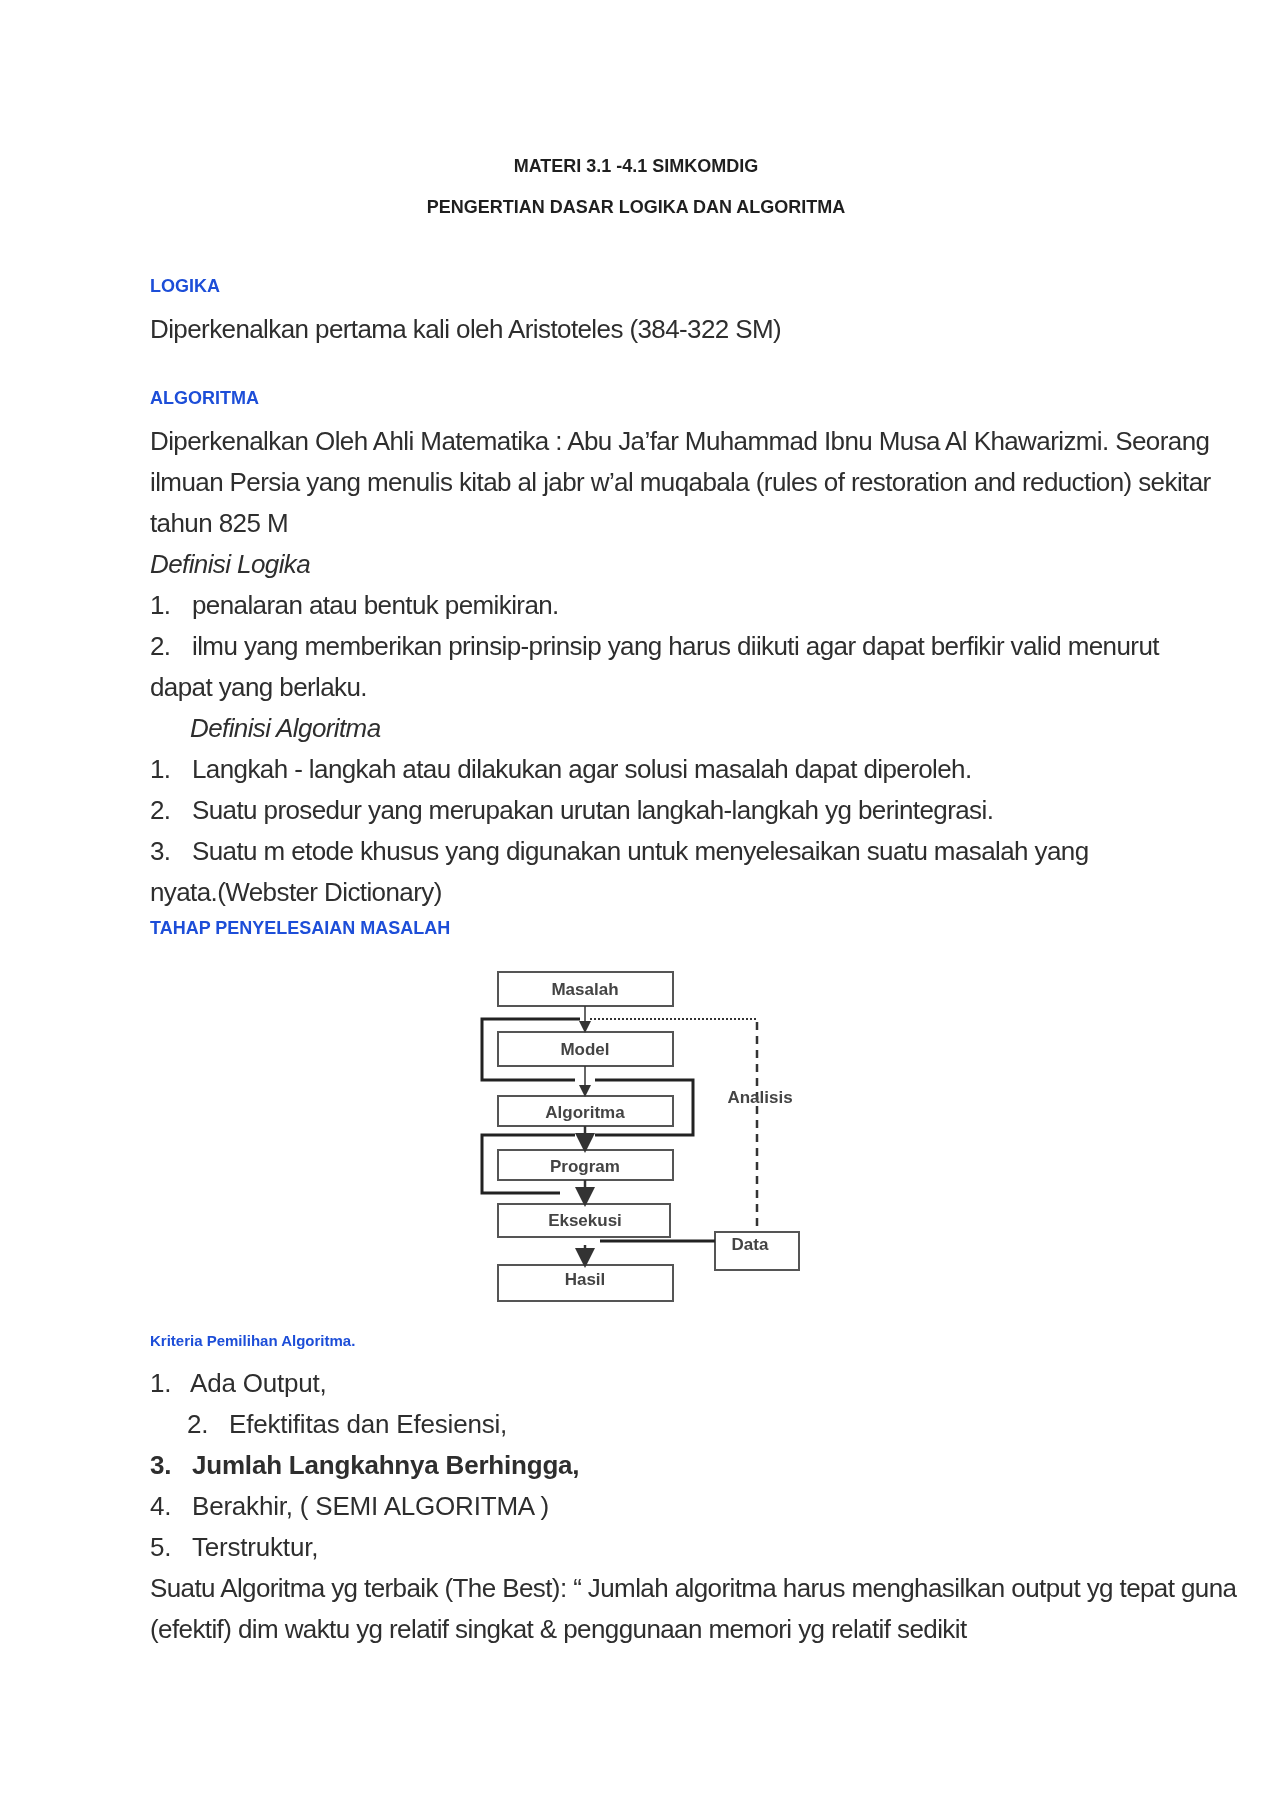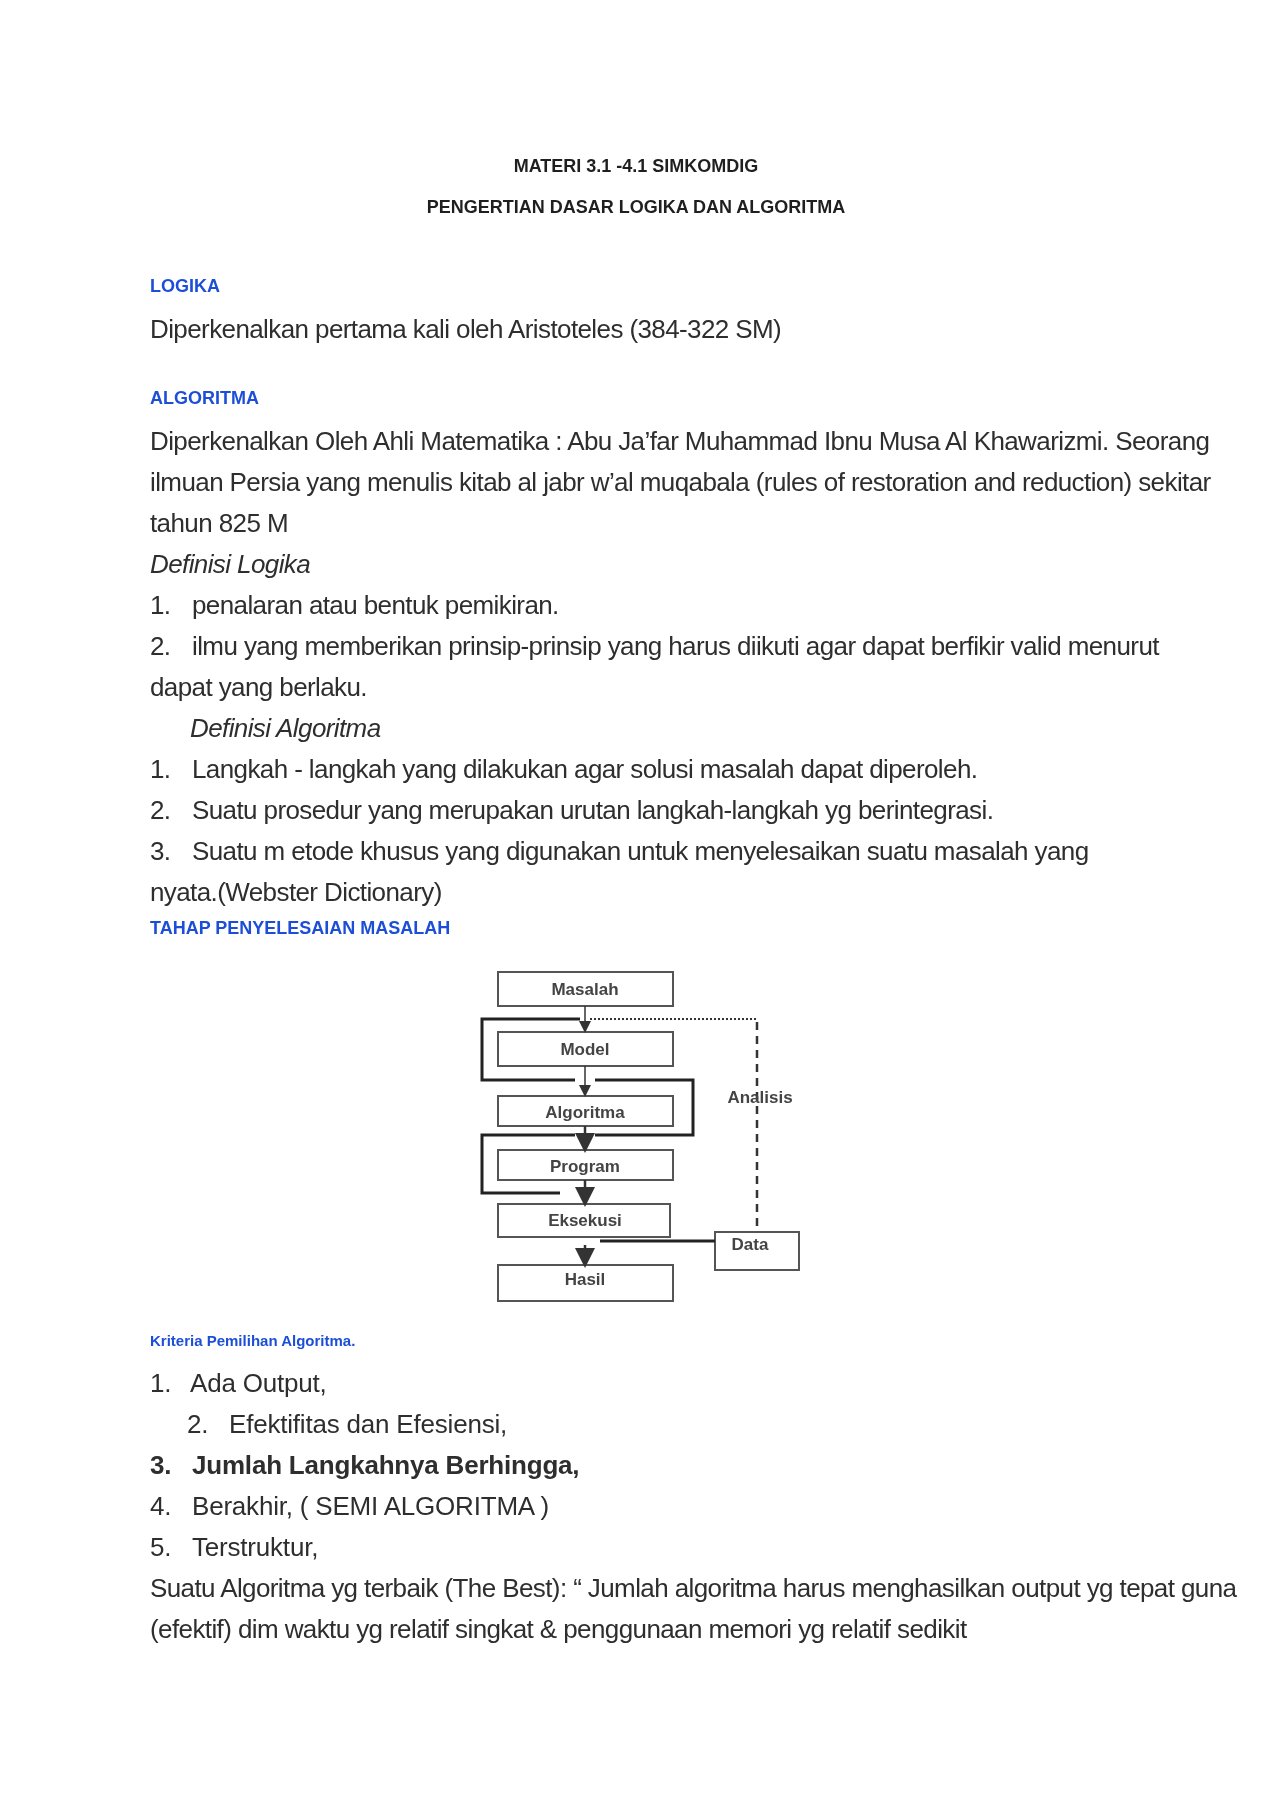--- a/index.html
+++ b/index.html
@@ -32,21 +32,21 @@
 <div class="abs p" style="left:150px; top:590px;">
   <span class="num">1.</span><span>penalaran atau bentuk pemikiran.</span>
 </div>
 <div class="abs p" style="left:150px; top:631px;">
   <span class="num">2.</span><span>ilmu yang memberikan prinsip-prinsip yang harus diikuti agar dapat berfikir valid menurut</span>
 </div>
 <div class="abs p" style="left:150px; top:672px;">dapat yang berlaku.</div>
 
 <div class="abs p it" style="left:150px; top:713px;margin-left:40px;">Definisi Algoritma</div>
 <div class="abs p" style="left:150px; top:754px;">
-  <span class="num">1.</span><span>Langkah - langkah yang dilakukan agar solusi masalah dapat diperoleh.</span>
+  <span class="num">1.</span><span>Langkah - langkah atau dilakukan agar solusi masalah dapat diperoleh.</span>
 </div>
 <div class="abs p" style="left:150px; top:795px;">
   <span class="num">2.</span><span>Suatu prosedur yang merupakan urutan langkah-langkah yg berintegrasi.</span>
 </div>
 <div class="abs p" style="left:150px; top:836px;">
   <span class="num">3.</span><span>Suatu m etode khusus yang digunakan untuk menyelesaikan suatu masalah yang</span>
 </div>
 <div class="abs p" style="left:150px; top:877px;">nyata.(Webster Dictionary)</div>
 
 <div class="abs h" style="left:150px; top:918px;">TAHAP PENYELESAIAN MASALAH</div>

